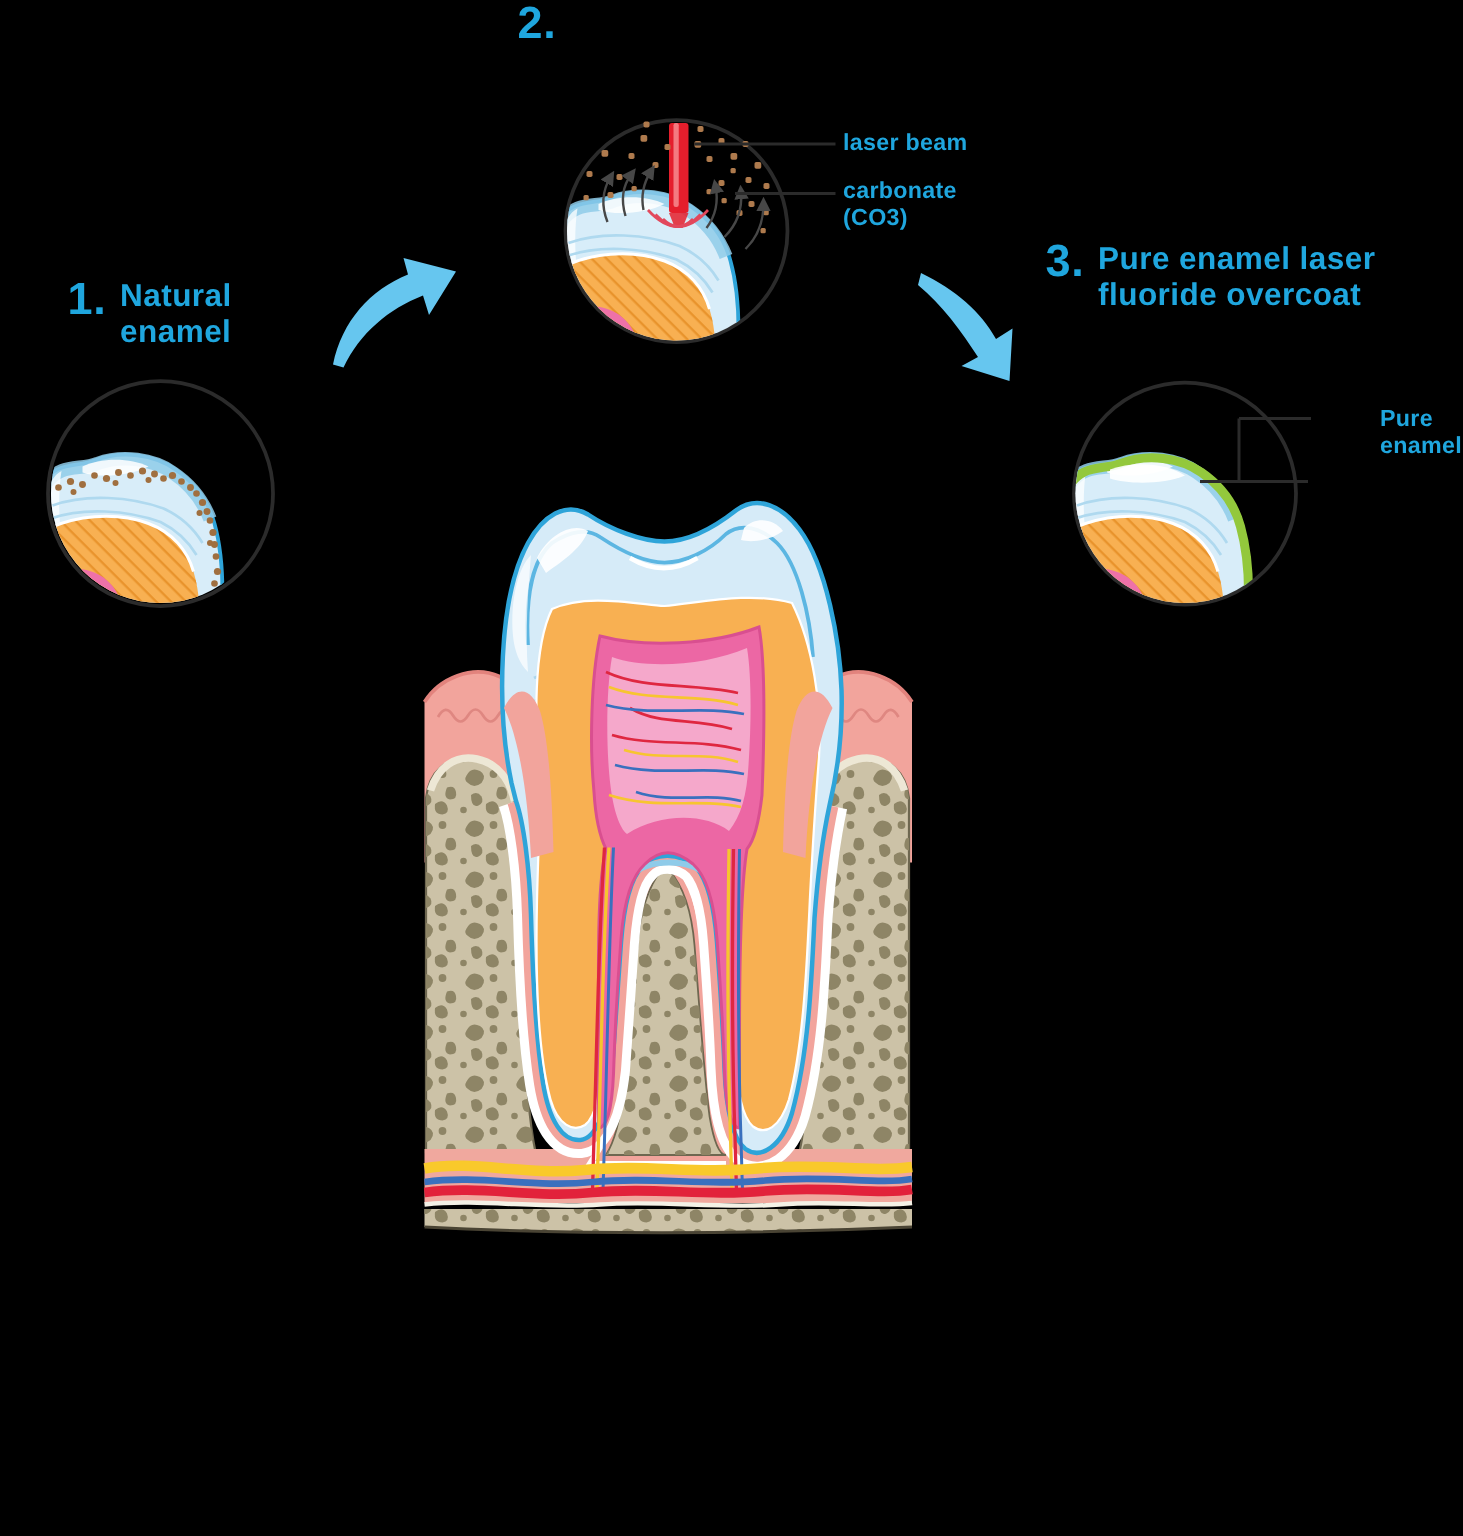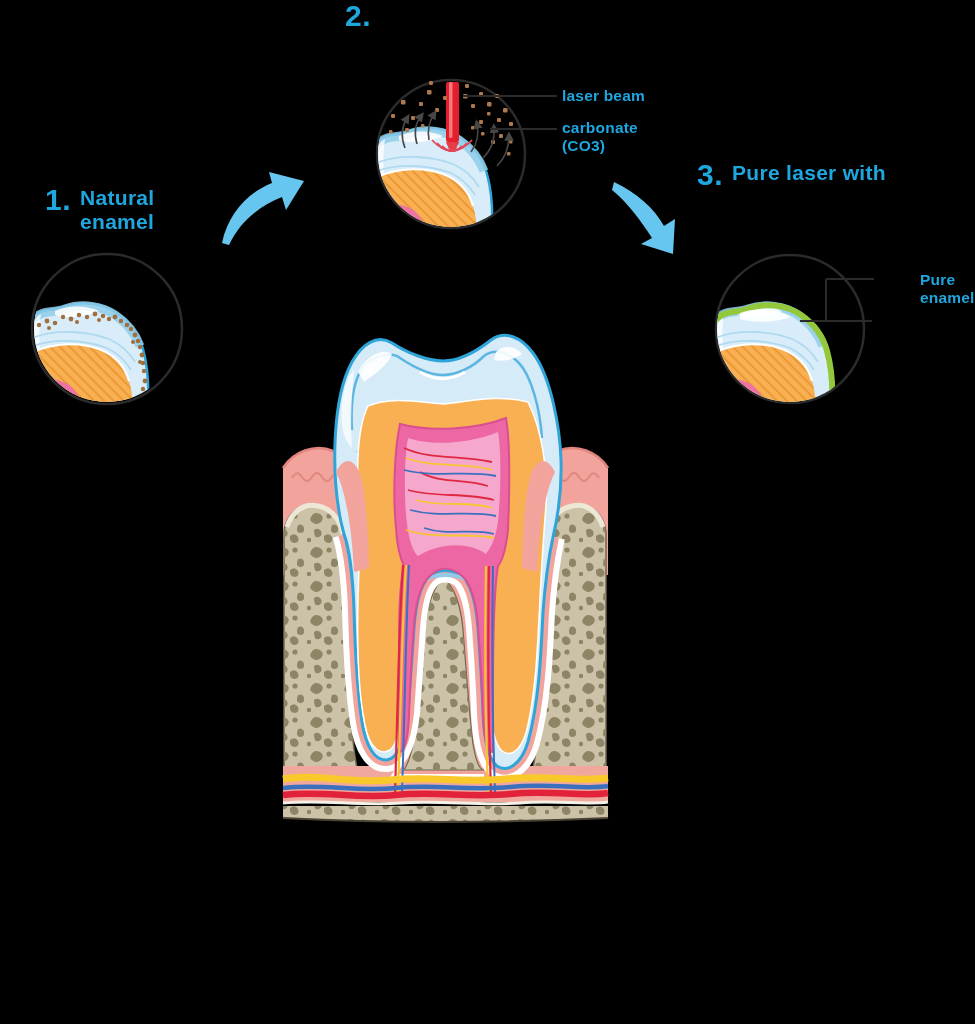--- a/index.html
+++ b/index.html
@@ -289,21 +289,22 @@
     </span>
   </div>
 
   <div class="lbl step" style="left:345px;top:2px;">
     <span class="num">2.</span>
   </div>
 
   <div class="lbl step" style="left:697px;top:161px;">
     <span class="num">3.</span>
     <span class="txt">
-      <span>Pure laser with</span><br>
+      <span>Pure enamel laser</span><br>
+      <span>fluoride overcoat</span>
     </span>
   </div>
 
   <div class="lbl ann" style="left:562px;top:87px;">laser beam</div>
 
   <div class="lbl ann" style="left:562px;top:119px;">
     <span>carbonate</span><br>
     <span>(CO3)</span>
   </div>
 

